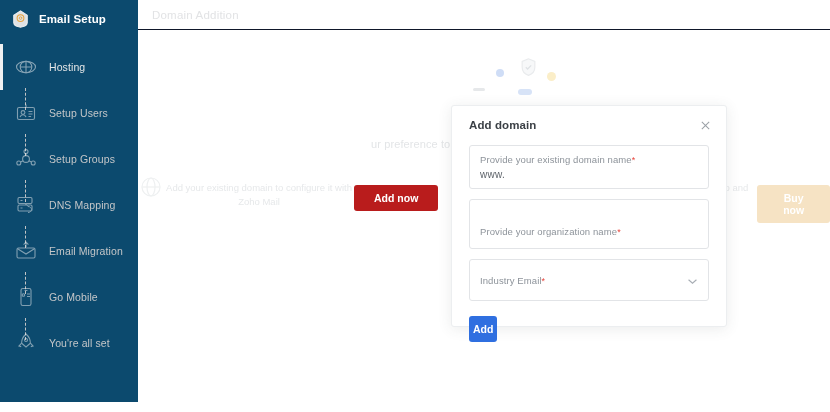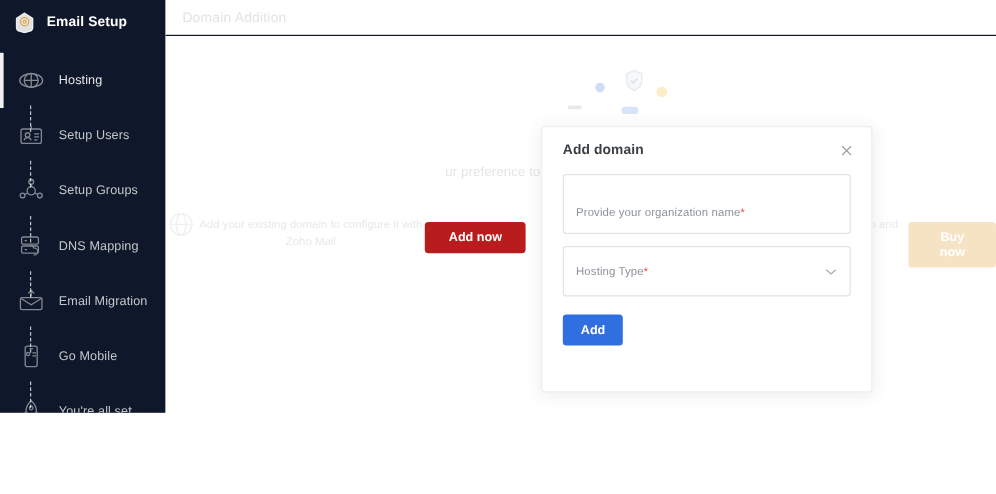--- a/index.html
+++ b/index.html
@@ -6,22 +6,22 @@
   html, body {
     width: 830px; height: 412px;
     font-family: "Liberation Sans", sans-serif;
     background: #ffffff;
     overflow: hidden;
   }
   #app { position: relative; width: 830px; height: 412px; display: flex; }
 
   
   .sidebar {
-    width: 138px; height: 344px;
-    background: #0f172a;
+    width: 138px; height: 402px;
+    background: #0c4a6e;
     position: relative; flex: 0 0 138px;
     overflow: hidden;
   }
   .brand {
     display: flex; align-items: center; gap: 9px;
     padding: 7px 0 0 11px; height: 30px;
   }
   .brand-logo {
     width: 19px; height: 19px; flex: 0 0 19px;
     display: flex; align-items: center; justify-content: center;
@@ -158,21 +158,21 @@
   }
   .req { color: #e8453c; font-size: 9px; }
   .field-value {
     font-size: 10px; color: #5d636a; margin-top: 4px; letter-spacing: .3px;
   }
   .select-row { display: flex; align-items: center; justify-content: space-between; }
   .chev { color: #a7adb4; }
   .btn-add {
     margin-top: 5px; background: #2f6fe0; border: none; border-radius: 3px;
     color: #ffffff; font-size: 10.5px; font-weight: bold;
-    padding: 7px 15px; cursor: pointer;
+    padding: 7px 4px; cursor: pointer;
     font-family: "Liberation Sans", sans-serif;
   }
 </style>
 </head>
 <body>
 
 <div id="app">
 
   <aside class="sidebar">
 
@@ -353,31 +353,37 @@
         <span class="modal-title">Add domain</span>
         <span class="modal-close">
           <svg width="11" height="11" viewBox="0 0 12 12" fill="none" stroke="#9aa0a6" stroke-width="1.1">
             <path d="M2 2l8 8M10 2l-8 8"></path>
           </svg>
         </span>
       </div>
 
       <div class="modal-body">
 
+        <div class="field field-tall">
+          <div class="field-label">
+            <span>Provide your existing domain name</span><span class="req">*</span>
+          </div>
+          <div class="field-value">www.</div>
+        </div>
 
         <div class="field" style="padding-top:26px;padding-bottom:11px;">
           <div class="field-label">
             <span>Provide your organization name</span><span class="req">*</span>
           </div>
         </div>
 
         <div class="field" style="padding-top:11px;padding-bottom:11px;">
           <div class="select-row">
             <span class="field-label">
-              <span>Hosting Type</span><span class="req">*</span>
+              <span>Industry Email</span><span class="req">*</span>
             </span>
             <span class="chev">
               <svg width="11" height="7" viewBox="0 0 12 8" fill="none" stroke="#a7adb4" stroke-width="1.3">
                 <path d="M1.5 2l4.5 4 4.5-4"></path>
               </svg>
             </span>
           </div>
         </div>
 
         <button class="btn-add">Add</button>

